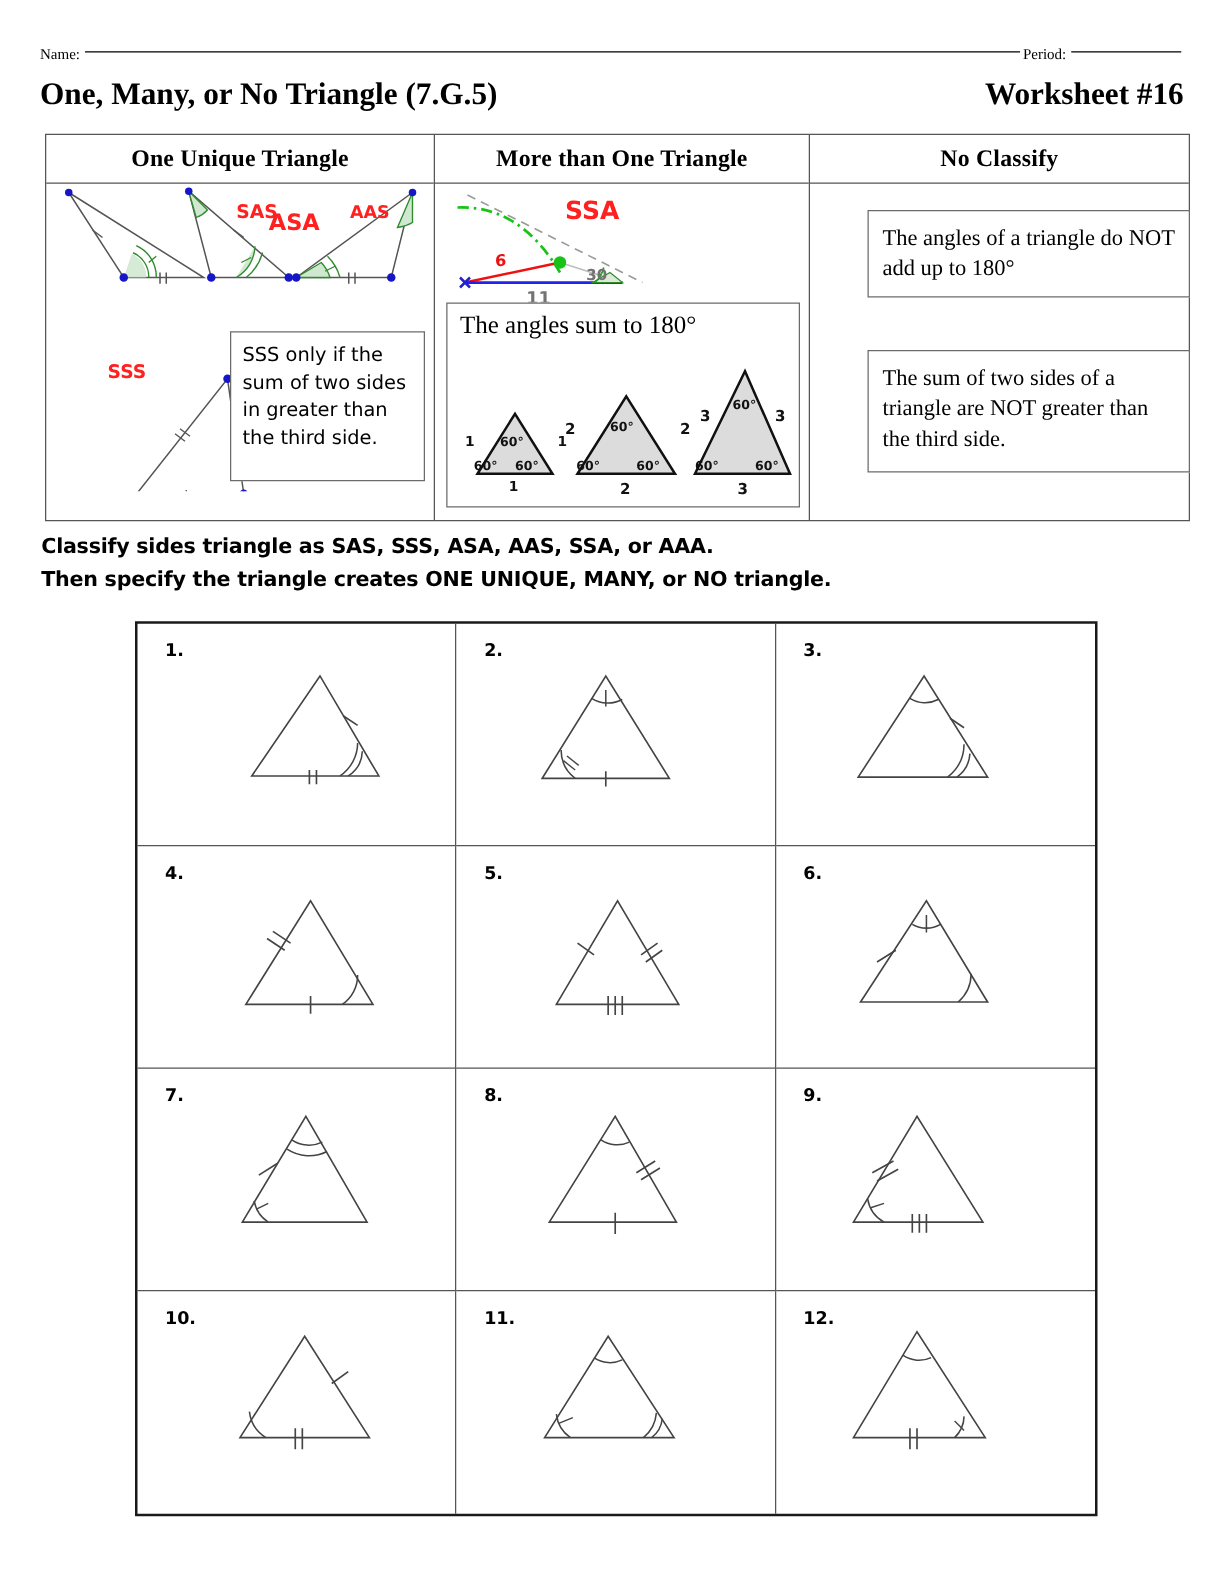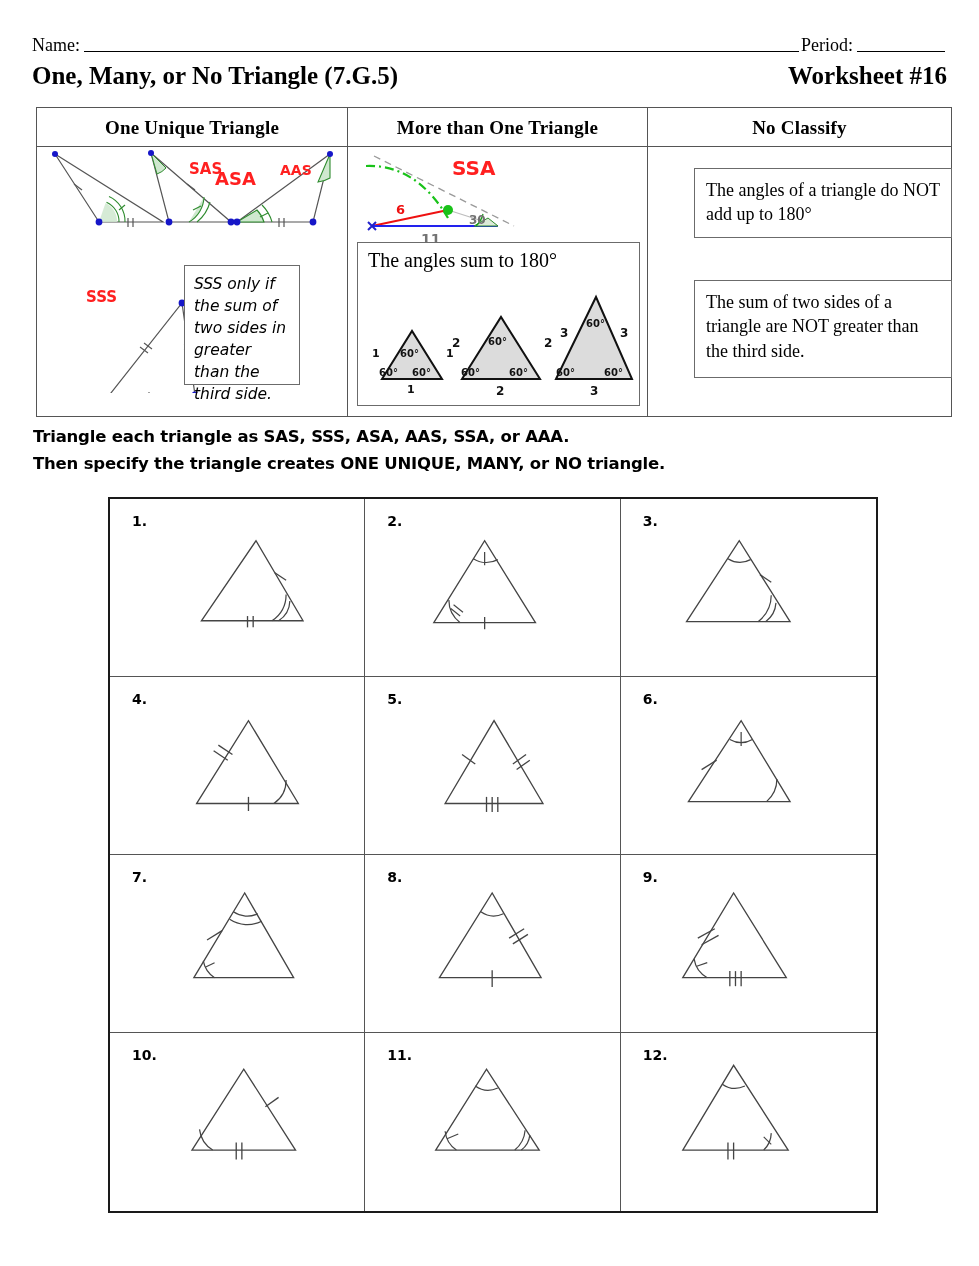--- a/index.html
+++ b/index.html
@@ -17,22 +17,22 @@
   }
 
   
   .name-row {
     position: absolute;
     left: 32px;
     top: 30px;
     width: 915px;
     height: 26px;
     display: flex;
-    align-items: flex-end;
-    font-size: 18px;
+    align-items: center;
+    font-size: 12px;
   }
   .rule {
     flex: 1 1 auto;
     border-bottom: 1px solid #000;
     margin: 0 2px 4px 4px;
     height: 1px;
   }
   .rule.short { flex: 0 0 88px; }
 
   .title-row {
@@ -243,21 +243,21 @@
       <line x1="73" y1="74" x2="81" y2="80" stroke="#555" stroke-width="1.1"></line>
       <line x1="77" y1="70" x2="85" y2="76" stroke="#555" stroke-width="1.1"></line>
       <line x1="117" y1="72" x2="126" y2="70" stroke="#555" stroke-width="1.1"></line>
       <line x1="117" y1="77" x2="126" y2="75" stroke="#555" stroke-width="1.1"></line>
       <line x1="82" y1="119" x2="82" y2="128" stroke="#555" stroke-width="1.1"></line>
       <circle cx="40" cy="125" r="3.4" fill="#1616c8"></circle>
       <circle cx="115" cy="30" r="3.4" fill="#1616c8"></circle>
       <circle cx="128" cy="122" r="3.4" fill="#1616c8"></circle>
     </svg>
 
-    <div class="note-box" style="left:147px; top:157px; width:116px; height:120px;font-style:italic;">
+    <div class="note-box" style="left:147px; top:157px; width:156px; height:120px;">
       <span>SSS only if the sum of two sides in greater than the third side.</span>
     </div>
   </div>
 
   <div class="ref-col c2">
     <div class="ref-head">More than One Triangle</div>
     <div class="ref-head-div"></div>
 
     <svg class="svg-abs" style="left:8px; top:40px;" width="200" height="92" viewBox="0 0 200 92">
       <line x1="18" y1="8" x2="158" y2="78" stroke="#9a9a9a" stroke-width="1.3" stroke-dasharray="7 5"></line>
@@ -314,21 +314,21 @@
     <div class="serif-box" style="left:22px; top:60px; width:258px; height:70px;">
       <span>The angles of a triangle do NOT add up to 180°</span>
     </div>
     <div class="serif-box" style="left:22px; top:172px; width:258px; height:98px;">
       <span>The sum of two sides of a triangle are NOT greater than the third side.</span>
     </div>
   </div>
 </div>
 
 <div class="instructions">
-  <div>Triangle each triangle as SAS, SSS, ASA, AAS, SSA, or AAA.</div>
+  <div>Classify sides triangle as SAS, SSS, ASA, AAS, SSA, or AAA.</div>
   <div>Then specify the triangle creates ONE UNIQUE, MANY, or NO triangle.</div>
 </div>
 
 <div class="grid">
 
   <div class="cell">
     <span class="cell-num">1.</span>
     <svg class="cell-fig" viewBox="0 0 256 170">
       <path d="M90 123 L148 38 L198 123 Z" fill="none" stroke="#444" stroke-width="1.4"></path>
       <line x1="168" y1="72" x2="180" y2="80" stroke="#444" stroke-width="1.4"></line>

